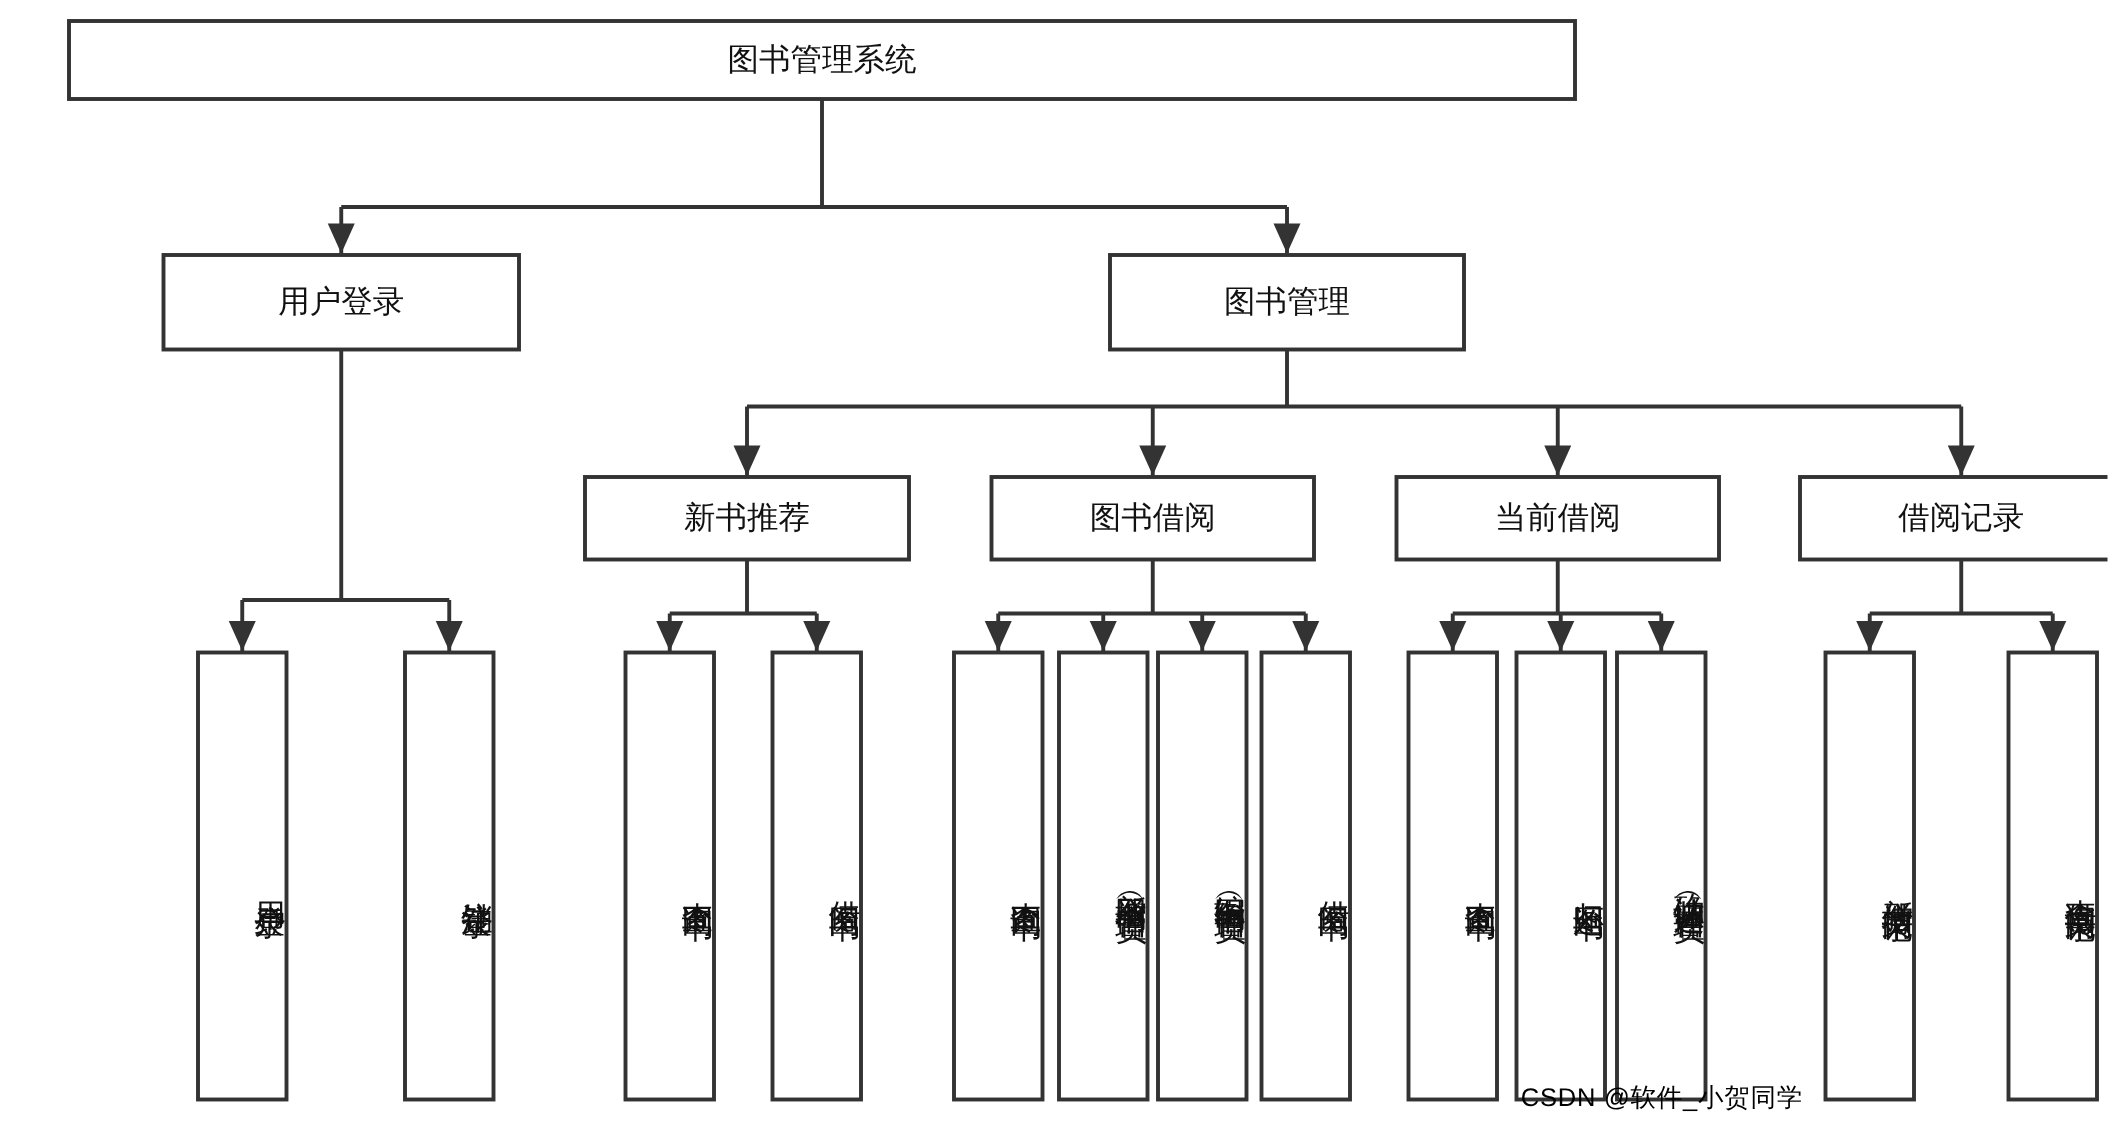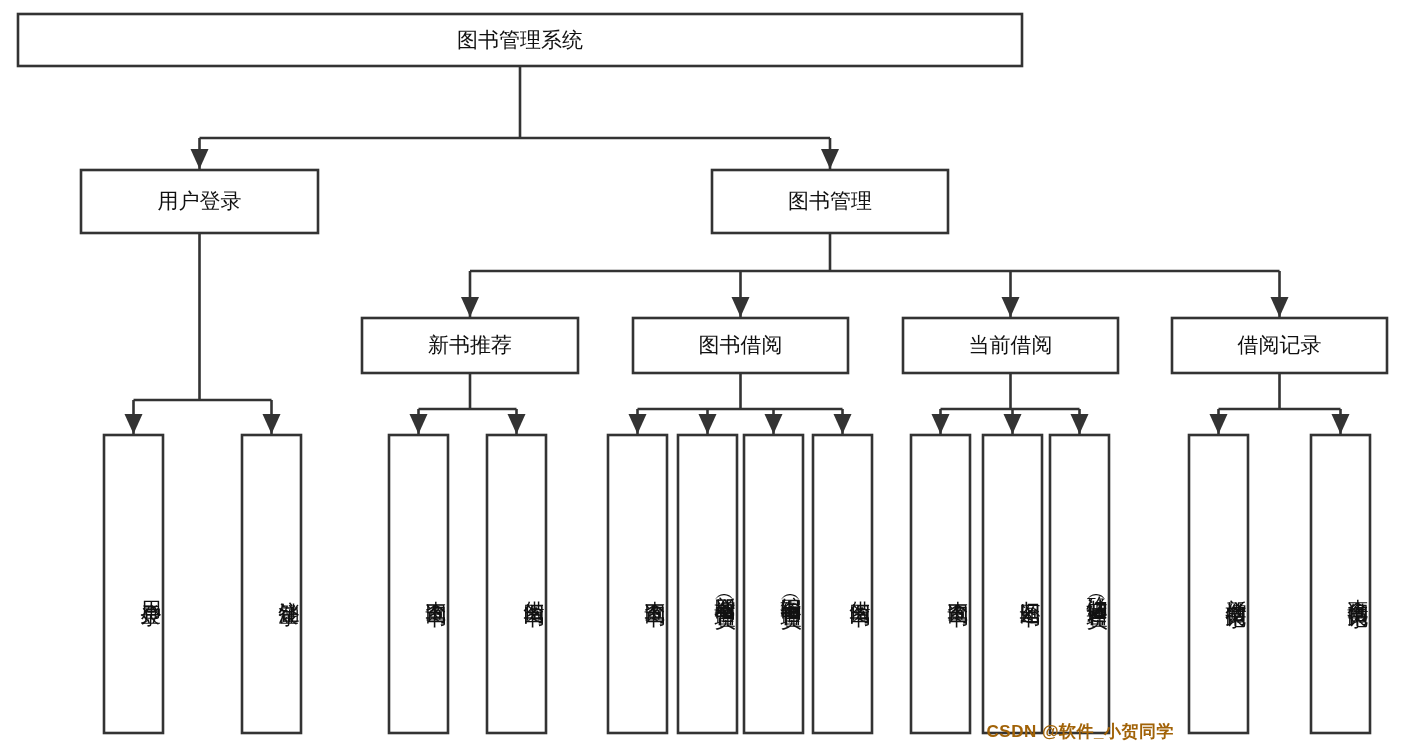--- a/index.html
+++ b/index.html
@@ -11,20 +11,21 @@
     width: 1405px;
     height: 747px;
     font-family: "Liberation Sans", "DejaVu Sans", sans-serif;
     overflow: hidden;
   }
   #diagram-root {
     position: relative;
     width: 1182px;
     height: 747px;
     background: #ffffff;
+    margin-left: 28px;
   }
   svg#diagram-svg {
     position: absolute;
     top: 0;
     left: 0;
     width: 1405px;
     height: 747px;
   }
   .node-box {
     fill: #ffffff;
@@ -62,24 +63,23 @@
     display: flex;
     align-items: flex-start;
     justify-content: center;
   }
   .watermark {
     position: absolute;
     right: 8px;
     bottom: 4px;
     font-family: "Liberation Sans", "DejaVu Sans", sans-serif;
     font-size: 17px;
-    color: #a16207;
+    color: #000000;
     white-space: nowrap;
     letter-spacing: 0.5px;
-    font-weight: bold;
   }
 </style>
 </head>
 <body>
 
 <div id="diagram-root">
 
   <svg id="diagram-svg" viewBox="0 0 1405 747">
     <g id="connectors-layer">
         <line x1="520" y1="66" x2="520" y2="138" class="connector"></line>

